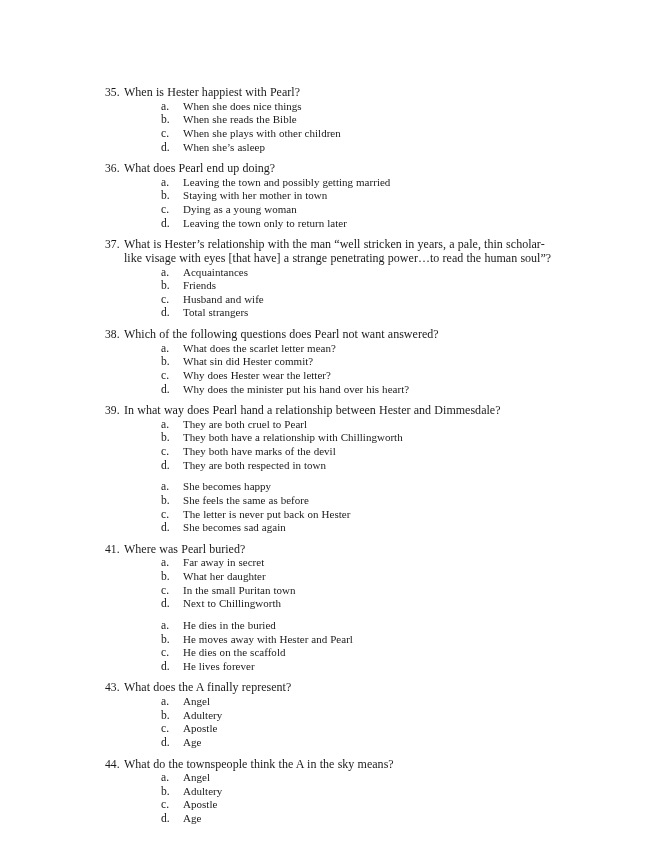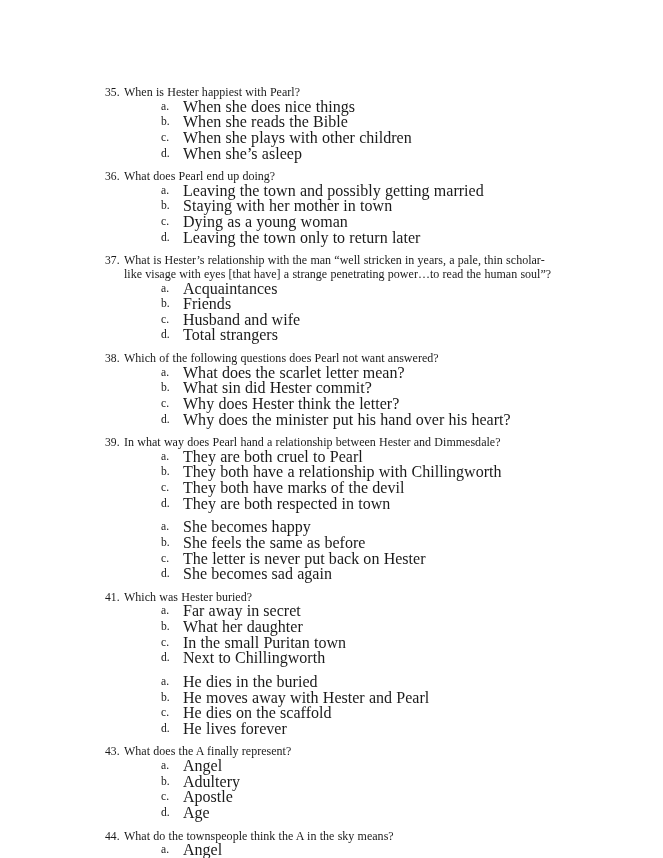--- a/index.html
+++ b/index.html
@@ -77,21 +77,21 @@
     position: absolute;
     left: 56px;
     top: 0;
     width: 16px;
     text-align: left;
     font-size: 11.6px;
     line-height: 13.62px;
   }
   .opt-text {
     display: inline;
-    font-size: 16px;
+    font-size: 11px;
     line-height: 13.62px;
   }
 </style>
 </head>
 <body>
 
 <div id="page">
   <div id="question-list">
       <div class="question-block">
         <div class="q-line">
@@ -130,21 +130,21 @@
         </ul>
       </div>
       <div class="question-block">
         <div class="q-line">
           <span class="q-num">38.</span>
           <span class="q-text">Which of the following questions does Pearl not want answered?</span>
         </div>
         <ul class="options">
           <li class="option"><span class="opt-letter">a.</span><span class="opt-text">What does the scarlet letter mean?</span></li>
           <li class="option"><span class="opt-letter">b.</span><span class="opt-text">What sin did Hester commit?</span></li>
-          <li class="option"><span class="opt-letter">c.</span><span class="opt-text">Why does Hester think the letter?</span></li>
+          <li class="option"><span class="opt-letter">c.</span><span class="opt-text">Why does Hester wear the letter?</span></li>
           <li class="option"><span class="opt-letter">d.</span><span class="opt-text">Why does the minister put his hand over his heart?</span></li>
         </ul>
       </div>
       <div class="question-block">
         <div class="q-line">
           <span class="q-num">39.</span>
           <span class="q-text">In what way does Pearl hand a relationship between Hester and Dimmesdale?</span>
         </div>
         <ul class="options">
           <li class="option"><span class="opt-letter">a.</span><span class="opt-text">They are both cruel to Pearl</span></li>
@@ -157,21 +157,21 @@
         <ul class="options">
           <li class="option"><span class="opt-letter">a.</span><span class="opt-text">She becomes happy</span></li>
           <li class="option"><span class="opt-letter">b.</span><span class="opt-text">She feels the same as before</span></li>
           <li class="option"><span class="opt-letter">c.</span><span class="opt-text">The letter is never put back on Hester</span></li>
           <li class="option"><span class="opt-letter">d.</span><span class="opt-text">She becomes sad again</span></li>
         </ul>
       </div>
       <div class="question-block">
         <div class="q-line">
           <span class="q-num">41.</span>
-          <span class="q-text">Which was Hester buried?</span>
+          <span class="q-text">Where was Pearl buried?</span>
         </div>
         <ul class="options">
           <li class="option"><span class="opt-letter">a.</span><span class="opt-text">Far away in secret</span></li>
           <li class="option"><span class="opt-letter">b.</span><span class="opt-text">What her daughter</span></li>
           <li class="option"><span class="opt-letter">c.</span><span class="opt-text">In the small Puritan town</span></li>
           <li class="option"><span class="opt-letter">d.</span><span class="opt-text">Next to Chillingworth</span></li>
         </ul>
       </div>
       <div class="question-block">
         <ul class="options">

